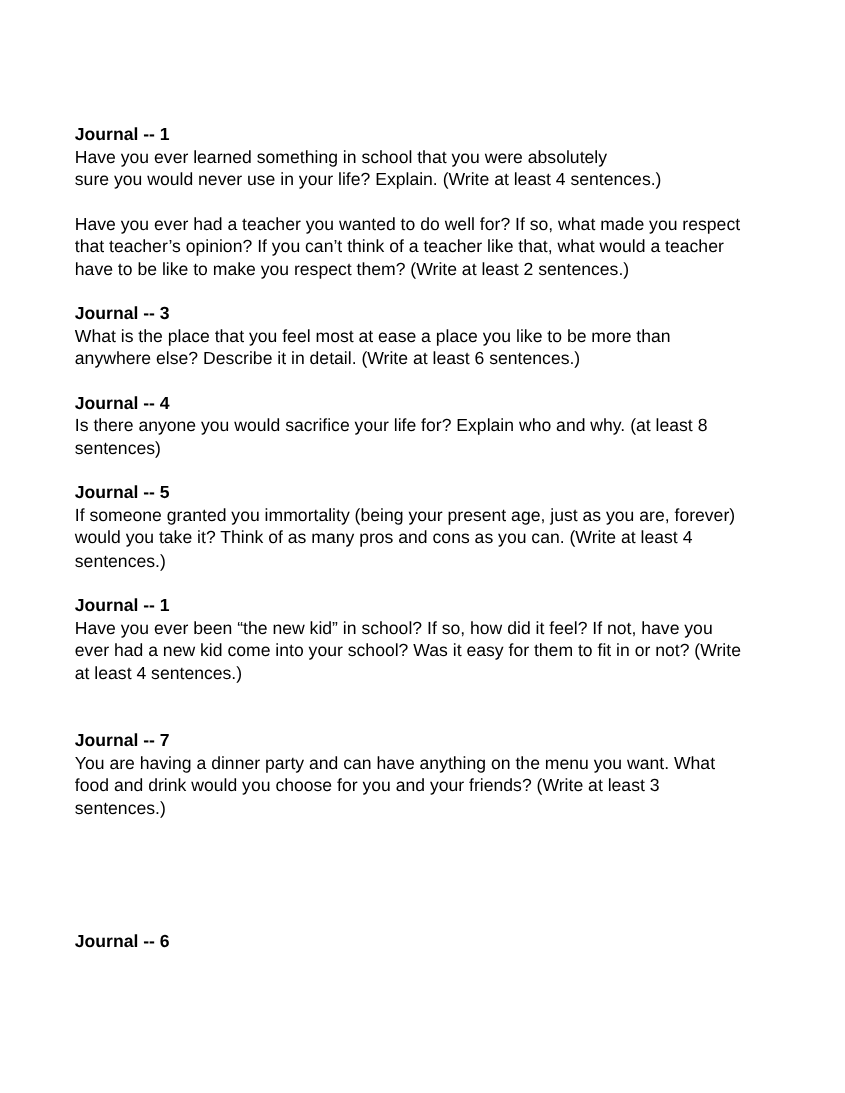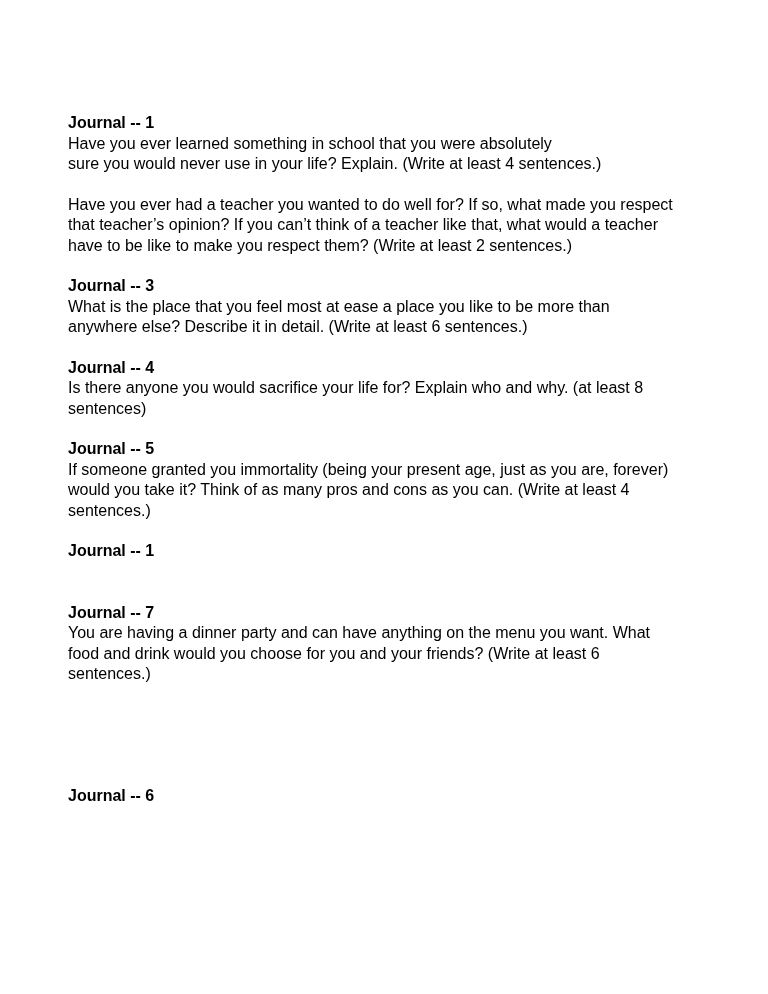--- a/index.html
+++ b/index.html
@@ -75,26 +75,29 @@
 
   <section class="entry">
     <h2 class="entry-title">Journal -- 5</h2>
     <p class="entry-body">If someone granted you immortality (being your present age, just as you are, forever)
 would you take it? Think of as many pros and cons as you can. (Write at least 4
 sentences.)</p>
   </section>
 
   <section class="entry gap-after-lg">
     <h2 class="entry-title">Journal -- 1</h2>
+    <p class="entry-body">Have you ever been “the new kid” in school? If so, how did it feel? If not, have you
+ever had a new kid come into your school? Was it easy for them to fit in or not? (Write
+at least 4 sentences.)</p>
   </section>
 
   <section class="entry gap-after-xl">
     <h2 class="entry-title">Journal -- 7</h2>
     <p class="entry-body">You are having a dinner party and can have anything on the menu you want. What
-food and drink would you choose for you and your friends? (Write at least 6
+food and drink would you choose for you and your friends? (Write at least 3
 sentences.)</p>
   </section>
 
   <section class="entry">
     <h2 class="entry-title">Journal -- 6</h2>
   </section>
 
 </div>
 
 </body></html>

